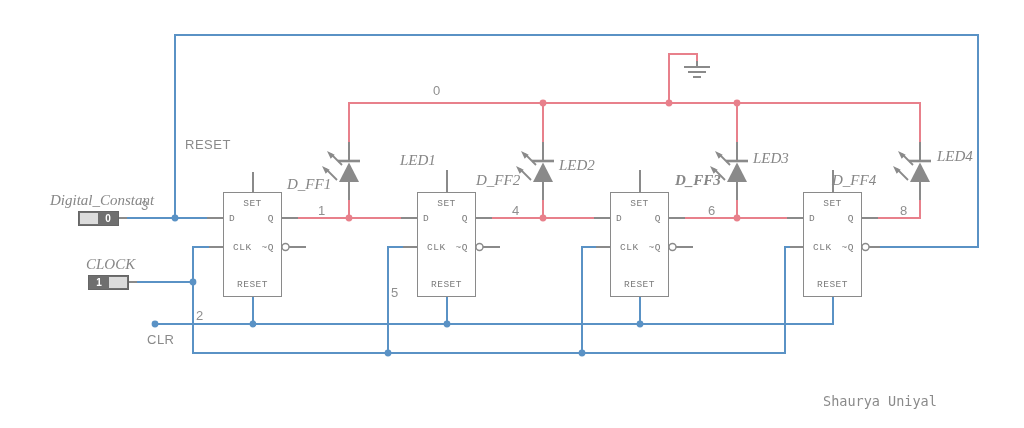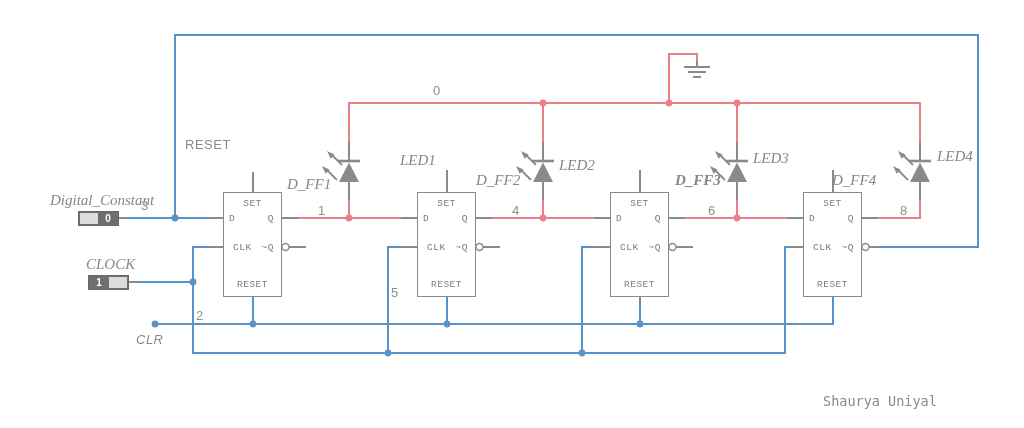--- a/index.html
+++ b/index.html
@@ -185,21 +185,21 @@
       <circle class="dr" cx="543" cy="103" r="3.4"></circle>
       <circle class="dr" cx="669" cy="103" r="3.4"></circle>
       <circle class="dr" cx="737" cy="103" r="3.4"></circle>
       <circle class="dr" cx="349" cy="218" r="3.4"></circle>
       <circle class="dr" cx="543" cy="218" r="3.4"></circle>
       <circle class="dr" cx="737" cy="218" r="3.4"></circle>
     </g>
   </svg>
 
   <div class="slabel" style="left:185px;top:137px;">RESET</div>
-  <div class="slabel" style="left:136px;top:332px;font-style:italic;">CLR</div>
+  <div class="slabel" style="left:147px;top:332px;">CLR</div>
 
   <div class="net" style="left:433px;top:83px;">0</div>
   <div class="net" style="left:318px;top:203px;">1</div>
   <div class="net" style="left:196px;top:308px;">2</div>
   <div class="net" style="left:141px;top:198px;">3</div>
   <div class="net" style="left:512px;top:203px;">4</div>
   <div class="net" style="left:391px;top:285px;">5</div>
   <div class="net" style="left:708px;top:203px;">6</div>
   <div class="net" style="left:900px;top:203px;">8</div>
 

